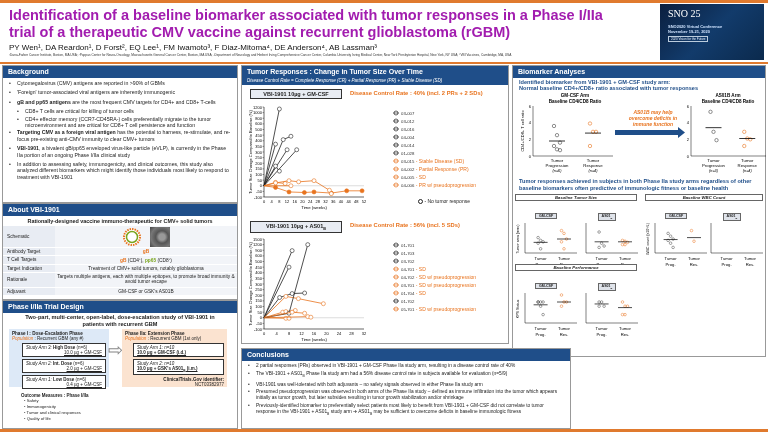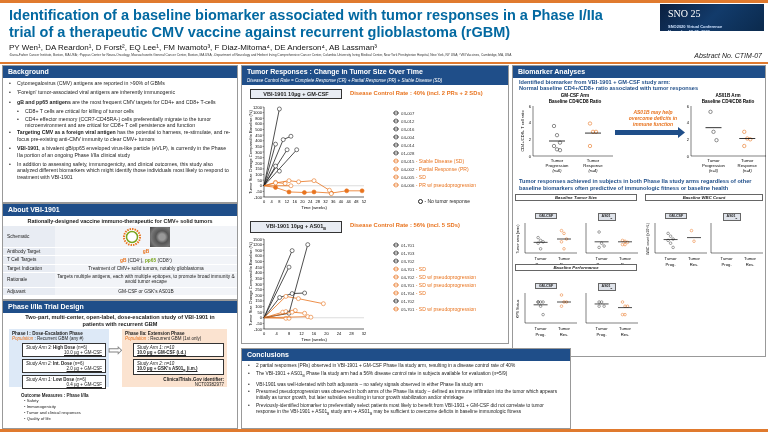--- a/index.html
+++ b/index.html
@@ -1,22 +1,22 @@
 <!DOCTYPE html>
 <html><head>
 <meta charset="utf-8">
 <style>
 *{box-sizing:border-box;margin:0;padding:0}
 body{width:768px;height:432px;background:#fff;font-family:"Liberation Sans",sans-serif;overflow:hidden;position:relative;color:#222}
 .topbar{position:absolute;left:0;top:0;width:768px;height:3px;background:#e07a2e}
-.title{position:absolute;left:9px;top:7px;width:600px;font-size:14.5px;font-weight:bold;color:#0369a1;line-height:17px}
+.title{position:absolute;left:9px;top:7px;width:600px;font-size:14.5px;font-weight:bold;color:#a21caf;line-height:17px}
 .authors{position:absolute;left:9px;top:43px;font-size:8px;font-weight:normal;color:#111}
 .affil{position:absolute;left:9px;top:53px;font-size:3.2px;color:#333;width:640px;white-space:nowrap}
 .abstract{position:absolute;right:6px;top:52px;font-size:7px;font-style:italic;color:#222}
-.logo{position:absolute;left:660px;top:4px;width:104px;height:27px;background:linear-gradient(135deg,#0b1f3f,#123b6b 50%,#0b2a4d);overflow:hidden}
+.logo{position:absolute;left:660px;top:4px;width:104px;height:56px;background:linear-gradient(135deg,#0b1f3f,#123b6b 50%,#0b2a4d);overflow:hidden}
 .logo .sno{position:absolute;left:8px;top:4px;color:#fff;font-family:"Liberation Serif",serif;font-size:10px}
 .logo .conf{position:absolute;left:8px;top:20px;color:#cfe3ff;font-size:4px;font-weight:bold;line-height:5px}
 .logo .tag{position:absolute;left:8px;top:32px;border:1px solid #bcd;color:#e6f0ff;font-size:3px;padding:0 2px}
 .orangeline{position:absolute;left:0;top:62px;width:768px;height:2px;background:#e07a2e}
 .bottombar{position:absolute;left:0;top:429px;width:768px;height:3px;background:#e07a2e}
 .panel{position:absolute;border:1px solid #999;background:#fff}
 .phead{background:#1f4e89;color:#fff;font-weight:bold;font-size:7px;padding:2px 5px;height:12px;line-height:8px}
 .sub{font-size:4.5px;font-style:italic;color:#fff;background:#1f4e89;padding:0 5px 2px}
 ul.bul{list-style:none;padding:2px 6px 0 6px}
 ul.bul li{font-size:5.2px;line-height:6.4px;margin-bottom:3px;padding-left:8px;position:relative}

